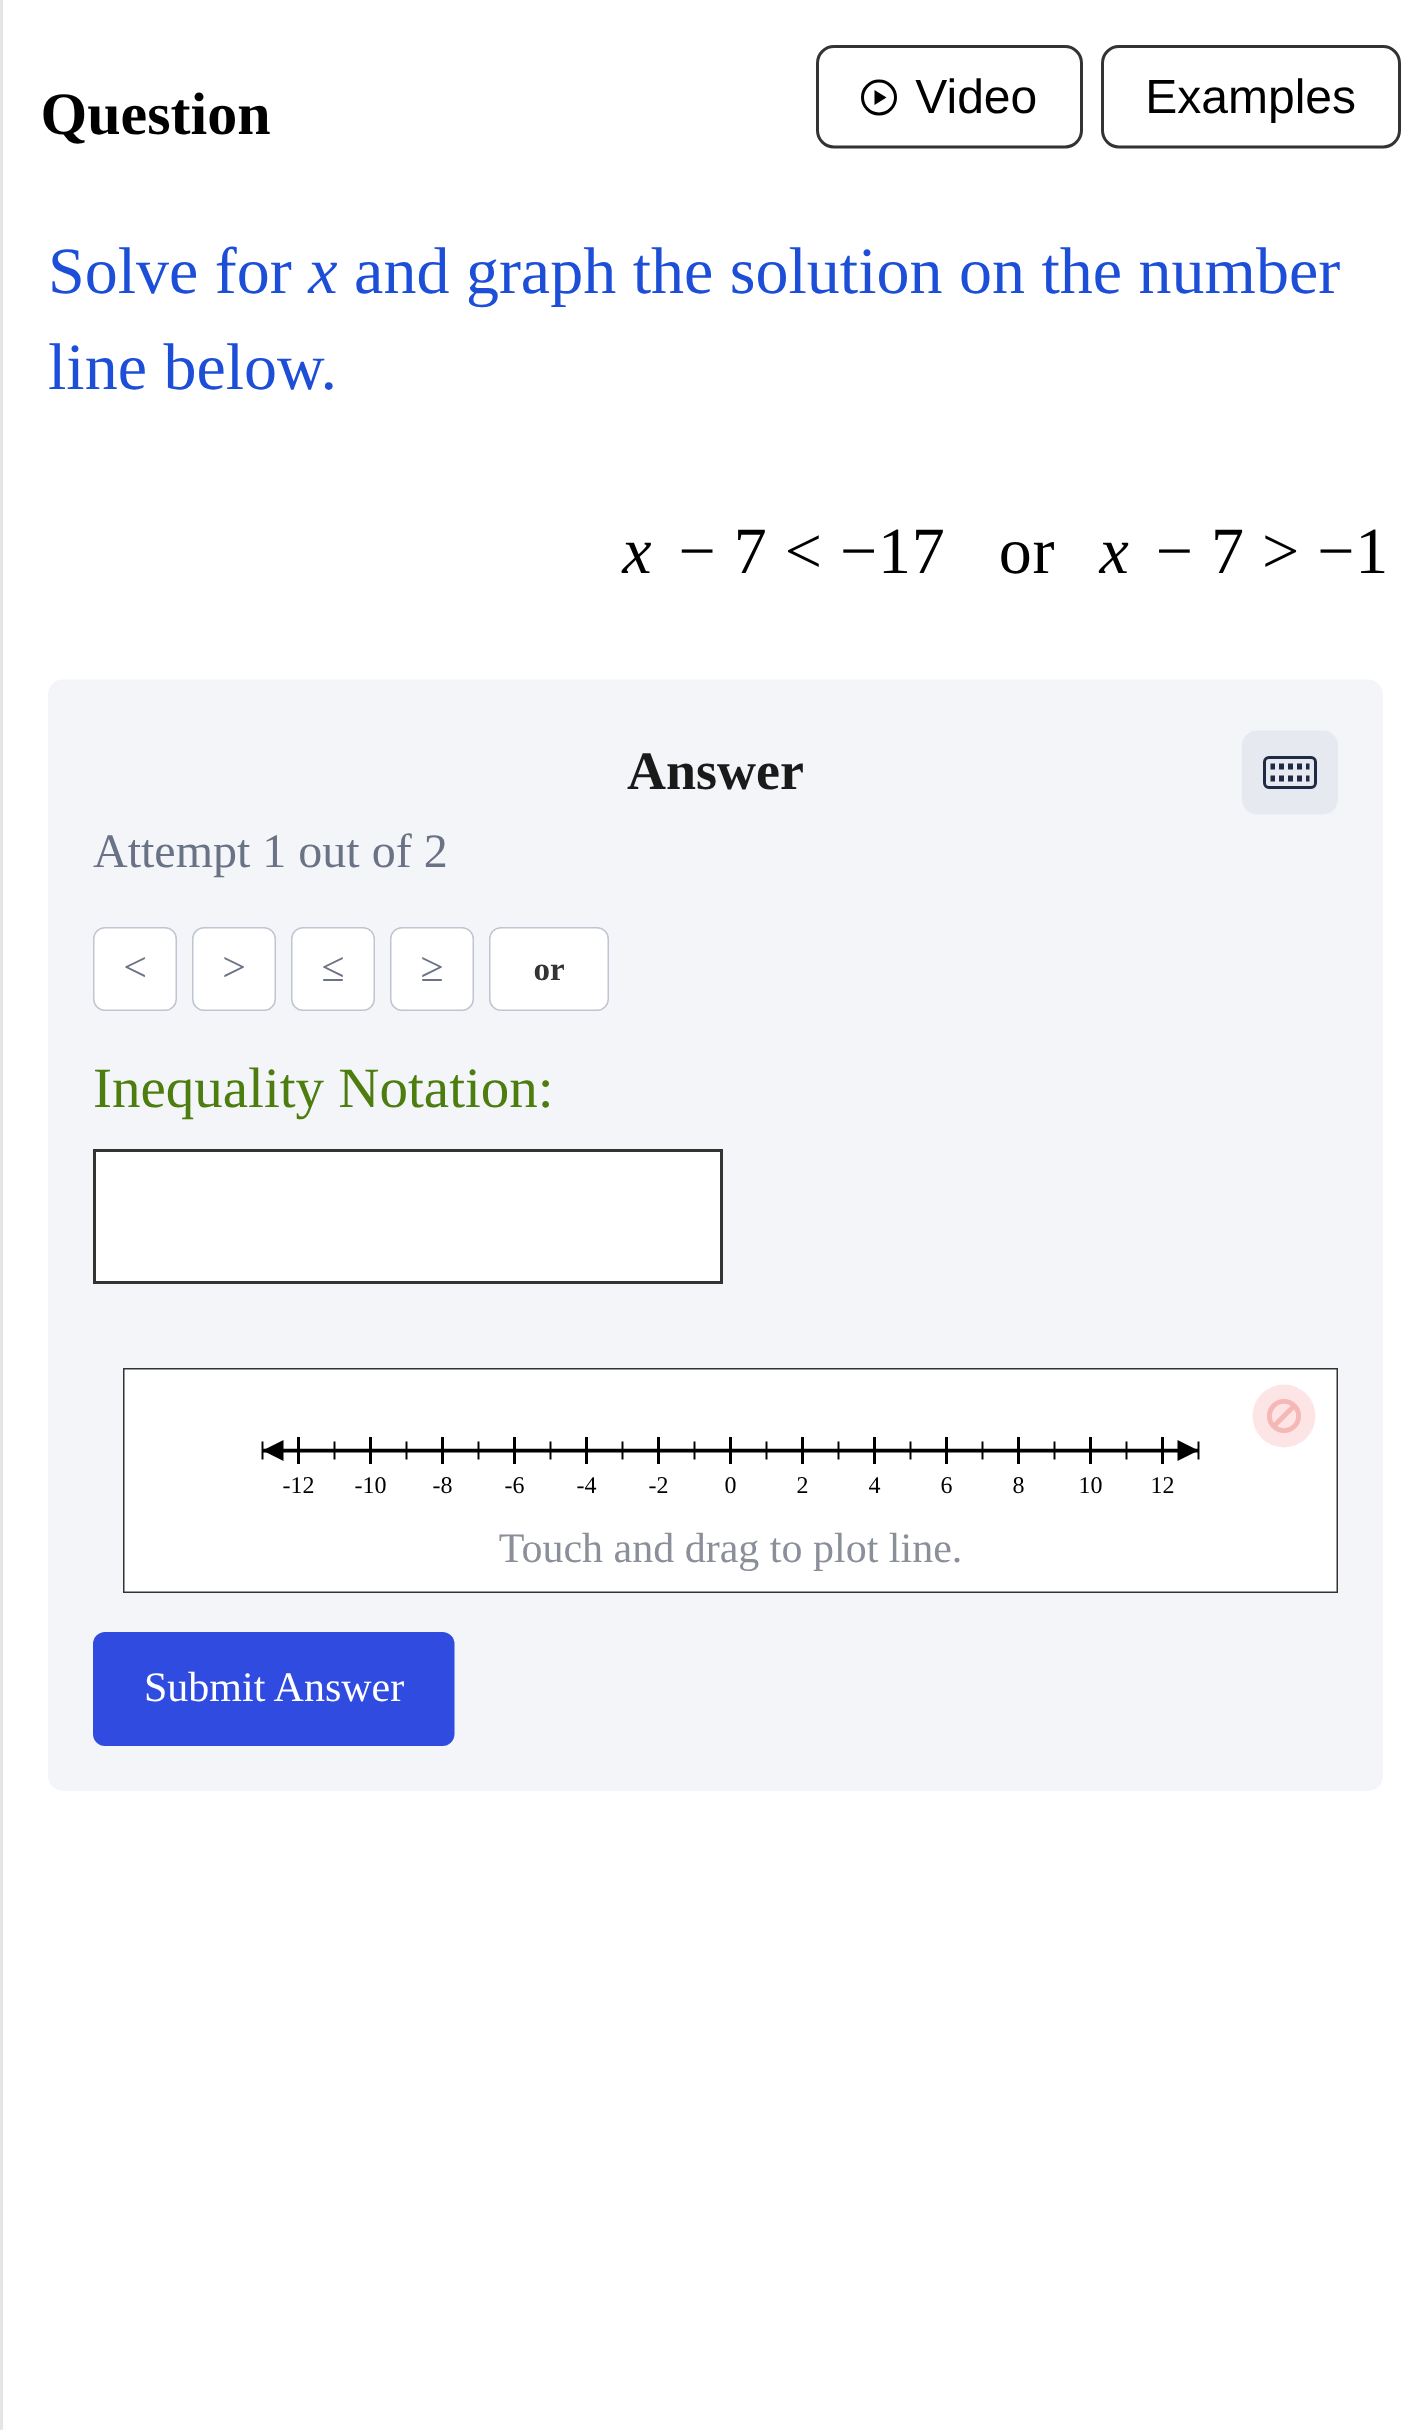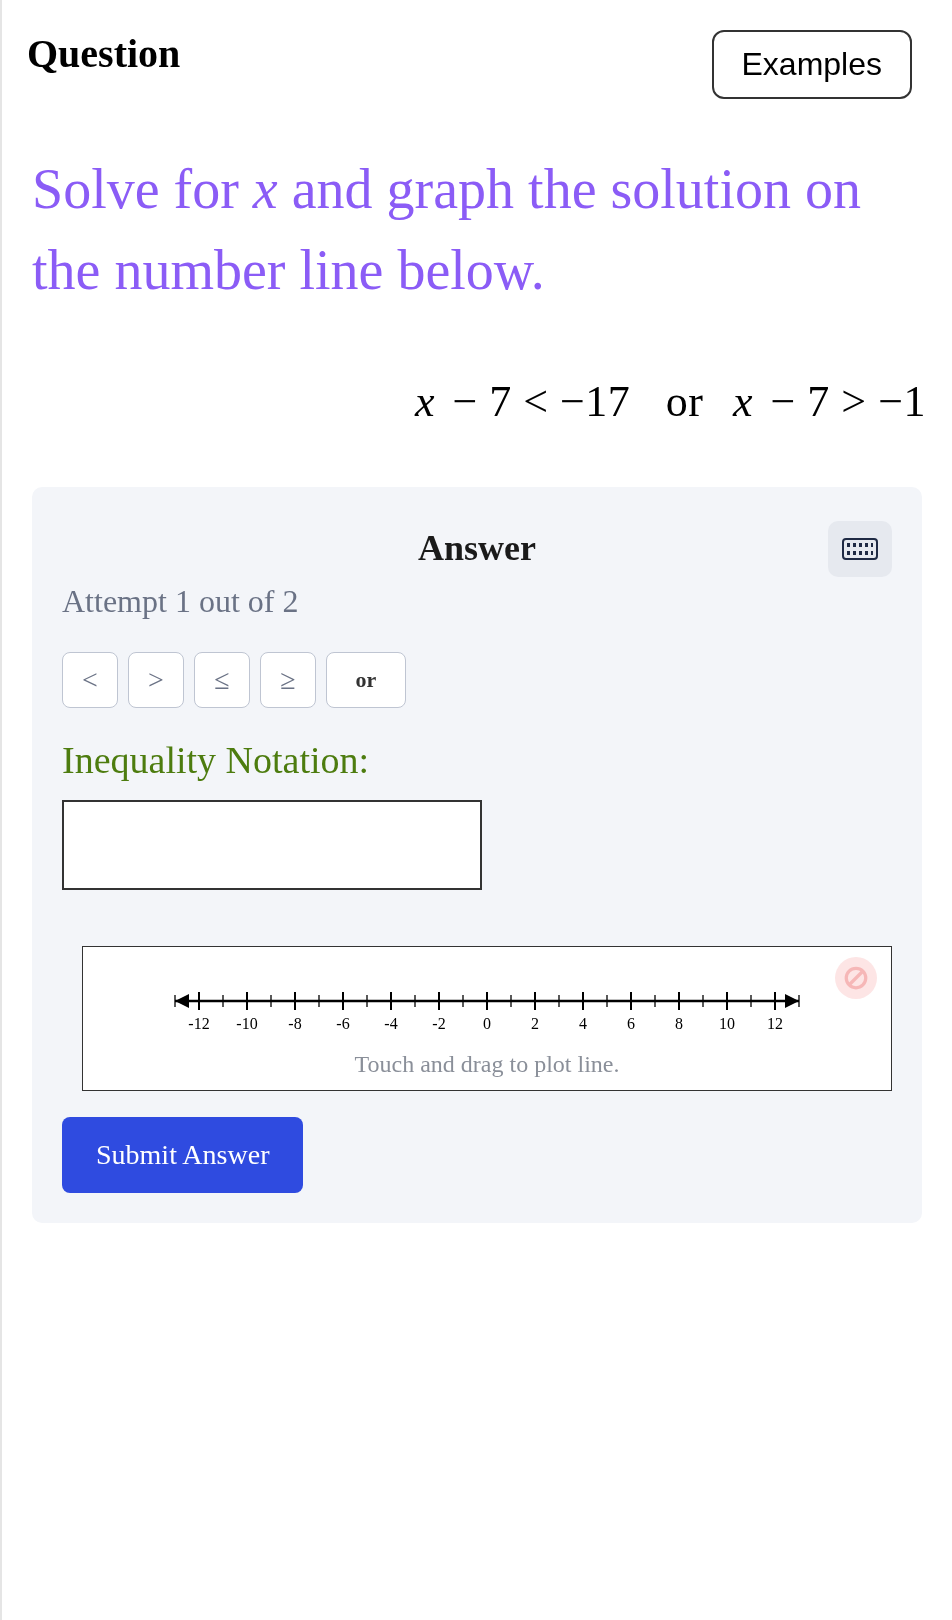--- a/index.html
+++ b/index.html
@@ -6,22 +6,22 @@
   body {
     font-family: Georgia, 'Times New Roman', serif;
     background: #fff;
     width: 952px;
     height: 1620px;
     position: relative;
     border-left: 2px solid #e5e5e5;
   }
   .header-row {
     display: flex;
-    align-items: flex-start;
-    padding: 30px 40px 10px 25px;
+    align-items: flex-end;
+    padding: 30px 18px 10px 25px;
     gap: 12px;
   }
   .question-title {
     font-weight: bold;
     font-size: 40px;
     color: #000;
     flex: 1;
   }
   .pill-button {
     border: 2px solid #333;
@@ -46,24 +46,24 @@
   }
   .play-icon::after {
     content: "";
     width: 0; height: 0;
     border-left: 8px solid #000;
     border-top: 5px solid transparent;
     border-bottom: 5px solid transparent;
     margin-left: 2px;
   }
   .prompt {
-    font-size: 56px;
+    font-size: 44px;
     line-height: 1.45;
     padding: 40px 30px 10px 30px;
-    color: #8b5cf6;
+    color: #1d4ed8;
   }
   .math-var { font-style: italic; font-family: 'Times New Roman', serif; }
   .equation {
     font-size: 44px;
     font-family: 'Times New Roman', serif;
     text-align: right;
     padding: 55px 20px 60px 20px;
     letter-spacing: 0.5px;
   }
   .equation .op { padding: 0 6px; }
@@ -174,40 +174,44 @@
     border-radius: 50%;
     background: #fde5e5;
     display:flex; align-items:center; justify-content:center;
   }
   .clear-badge svg { width: 26px; height: 26px; }
   .numline-svg { width: 100%; height: 80px; display:block; }
   .numline-hint {
     text-align: center;
     color: #8a8f99;
     font-family: Georgia, serif;
-    font-size: 24px;
+    font-size: 28px;
     padding-top: 4px;
   }
   .submit-btn {
     margin-top: 26px;
     background: #2f4be0;
     color: #fff;
     font-family: Georgia, serif;
     font-size: 28px;
     border: none;
     border-radius: 8px;
     padding: 22px 34px;
     cursor: pointer;
   }
 </style>
 </head>
 <body>
 
 <div class="header-row">
   <div class="question-title">Question</div>
+  <div class="pill-button">
+    <span class="play-icon"></span>
+    <span>Video</span>
+  </div>
   <div class="pill-button">
     <span>Examples</span>
   </div>
 </div>
 
 <div class="prompt">
   <span>Solve for </span><span class="math-var">x</span><span> and graph the solution on the number line below.</span>
 </div>
 
 <div class="equation">

